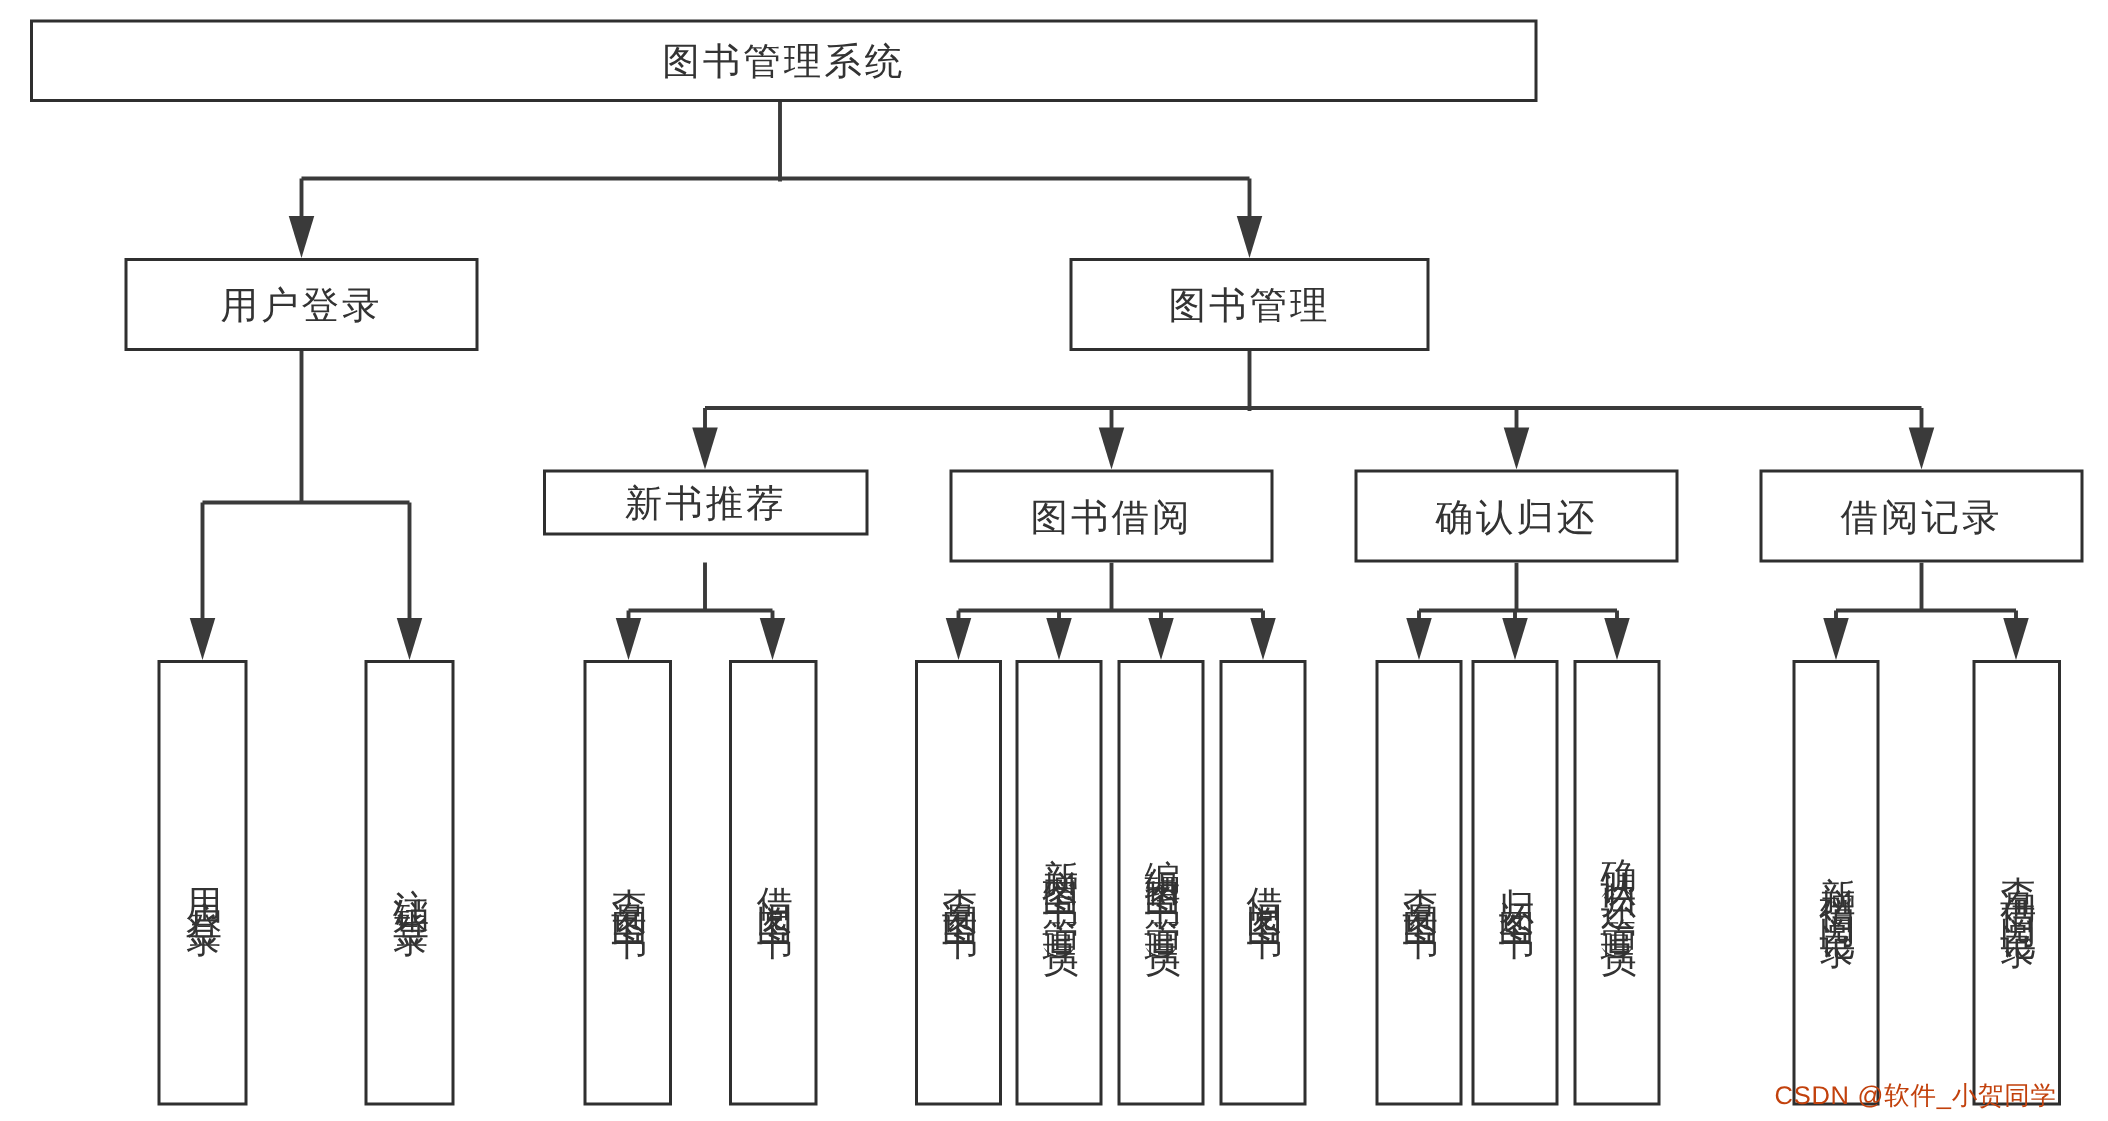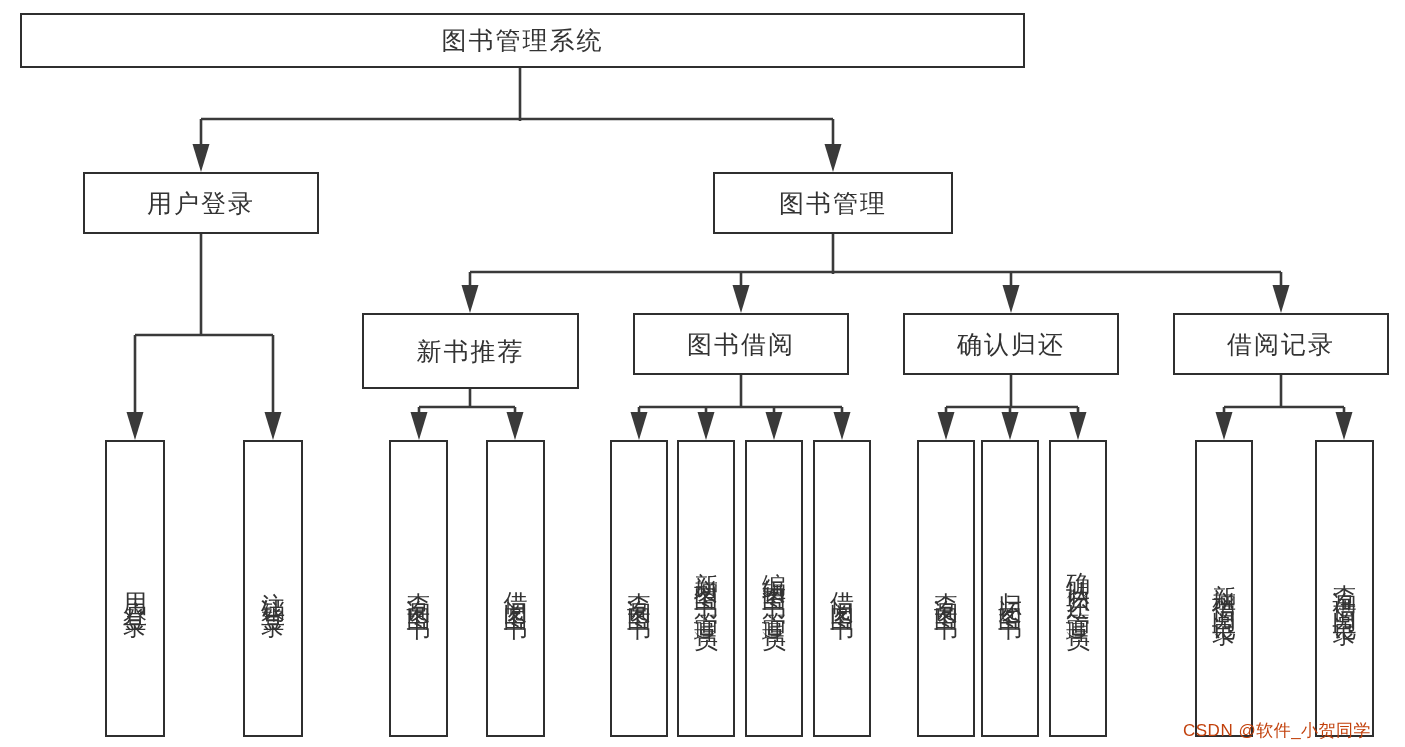--- a/index.html
+++ b/index.html
@@ -21,21 +21,21 @@
   .vbox .vlabel {
     writing-mode:vertical-lr;
     font-size:24px; letter-spacing:8px; line-height:1;
     white-space:nowrap;
   }
 
   
   #n-root        { left:20px;   top:13px;  width:1005px; height:55px; }
   #n-user-login  { left:83px;   top:172px; width:236px;  height:62px; }
   #n-book-mgmt   { left:713px;  top:172px; width:240px;  height:62px; }
-  #n-new-rec     { left:362px;  top:313px; width:217px;  height:76px; }
+  #n-new-rec     { left:362px;  top:313px; width:217px;  height:44px; }
   #n-borrow      { left:633px;  top:313px; width:216px;  height:62px;text-align:right; }
   #n-current     { left:903px;  top:313px; width:216px;  height:62px; }
   #n-records     { left:1173px; top:313px; width:216px;  height:62px; }
 
   
   .leaf { top:440px; height:297px; }
   #l-user-login   { left:105px;  width:60px; }
   #l-logout       { left:243px;  width:60px; }
   #l-rec-query    { left:389px;  width:59px; }
   #l-rec-borrow   { left:486px;  width:59px; }

